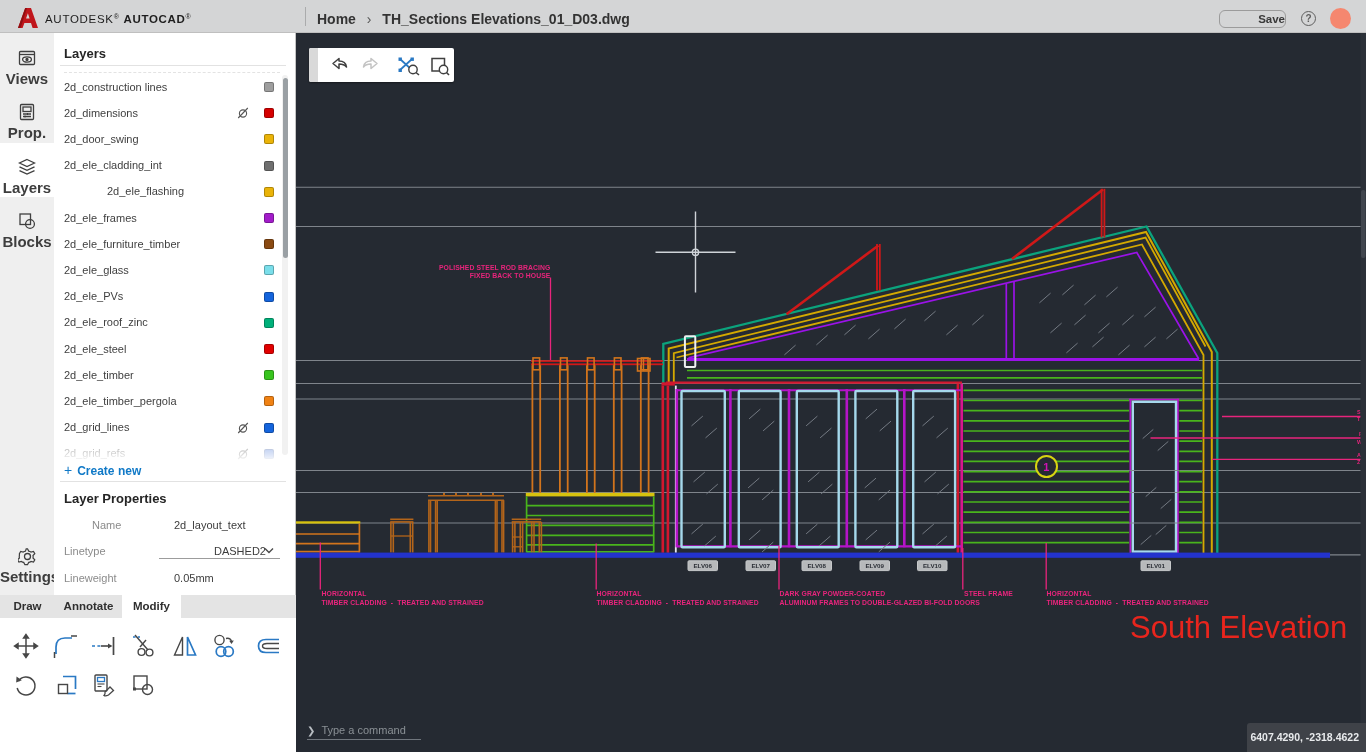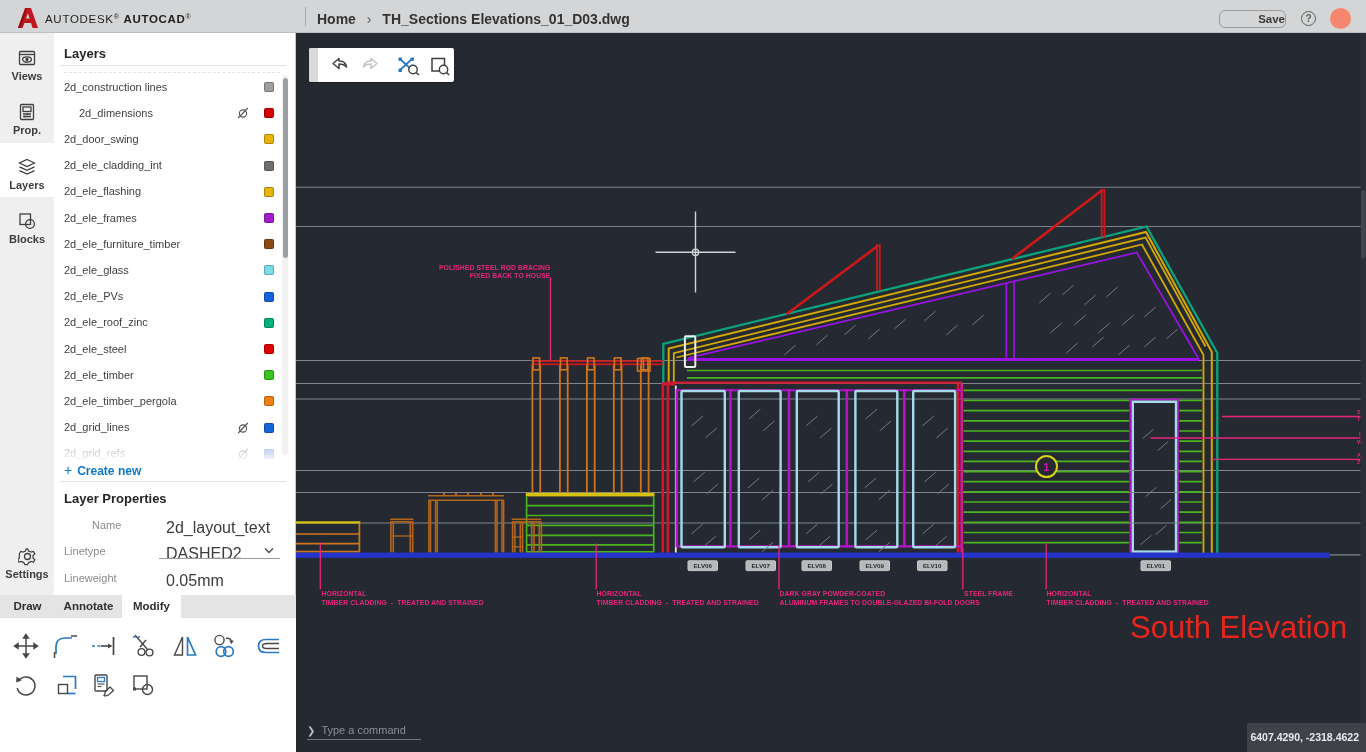--- a/index.html
+++ b/index.html
@@ -19,33 +19,33 @@
     border:1px solid #9b9b9b; border-radius:6px; font-size:11.5px; color:#3a3a3a;
     text-align:right; line-height:16px; font-weight:700; }
   #helpc { position:absolute; left:1301px; top:11px; width:15px; height:15px; border-radius:50%;
     border:1.5px solid #5f5f5f; color:#5f5f5f; font-size:10px; font-weight:700;
     text-align:center; line-height:14px; }
   #avatar { position:absolute; left:1330px; top:8px; width:21px; height:21px;
     border-radius:50%; background:#f5876f; }
   
   #sidebar { position:absolute; left:0; top:33px; width:54px; height:719px; background:#efefef; }
   .sideitem { position:absolute; left:0; width:54px; height:54px; text-align:center; }
-  .sideitem .lbl { position:absolute; left:0; right:0; top:36px; font-size:11px; color:#3d3d3d; font-weight:700;}
+  .sideitem .lbl { position:absolute; left:0; right:0; top:36px; font-size:15px; color:#3d3d3d; font-weight:700;}
   .sideitem svg { position:absolute; left:18px; top:15px; }
   .sideitem.active { background:#ffffff; }
   
   #panel { position:absolute; left:54px; top:33px; width:242px; height:719px;
     background:#ffffff; border-right:1px solid #c4c4c4; }
   .phead { position:absolute; left:10px; font-size:13px; font-weight:700; color:#252525; }
   .divider { position:absolute; left:6px; width:226px; height:1px; background:#e2e2e2; }
   .lrow { position:absolute; left:10px; font-size:11px; color:#3f3f3f; }
   .swatch { position:absolute; left:210px; width:10px; height:10px; border-radius:2px; }
   .offeye { position:absolute; left:183px; width:12px; height:12px; }
   .plabel { position:absolute; left:10px; font-size:11px; color:#8b8b8b; }
-  .pvalue { position:absolute; left:112px; font-size:16px; color:#3c3c3c; }
+  .pvalue { position:absolute; left:120px; font-size:11px; color:#3c3c3c; }
   #createnew { position:absolute; left:10px; top:429px; font-size:12px; color:#1079c7; font-weight:700; }
   #createnew .plus { font-size:14px; font-weight:400; margin-right:5px; }
   
   #tabbar { position:absolute; left:-54px; top:562px; width:296px; height:23px; background:#e4e4e4; }
   #tabbar .tab { position:absolute; top:0; height:23px; font-size:11.5px; color:#2f2f2f;
     line-height:23px; text-align:center; font-weight:700; }
   #tabbar .tab.active { background:#ffffff;text-align:center; }
   #toolgrid { position:absolute; left:-54px; top:585px; width:296px; height:134px; background:#fff; }
   .ticon { position:absolute; width:26px; height:26px; }
   
@@ -124,31 +124,31 @@
 </div>
 
 <div id="panel">
   <div class="phead" style="top:13px;">Layers</div>
   <div style="position:absolute; left:10px; top:39px; width:216px; border-top:1px dashed #e3e3e3;"></div>
   <div class="divider" style="top:32px;"></div>
 
   <div id="rows">
   <div class="lrow" style="top:47.5px;">2d_construction lines</div>
   <div class="swatch" style="top:49.0px; background:#9e9e9e; border:1px solid rgba(0,0,0,.25);"></div>
-  <div class="lrow" style="top:73.7px;margin-left:15px;">2d_dimensions</div>
+  <div class="lrow" style="top:73.7px;">2d_dimensions</div>
   <div class="swatch" style="top:75.2px; background:#d50000; border:1px solid rgba(0,0,0,.25);"></div>
   <svg class="offeye" style="top:74.2px;" viewBox="0 0 12 12" fill="none" stroke="#555" stroke-width="1.1">
         <circle cx="6" cy="6.5" r="3.6"></circle>
         <path d="M1.2 11 L10.8 1"></path>
       </svg>
   <div class="lrow" style="top:99.9px;">2d_door_swing</div>
   <div class="swatch" style="top:101.4px; background:#eab308; border:1px solid rgba(0,0,0,.25);"></div>
   <div class="lrow" style="top:126.1px;">2d_ele_cladding_int</div>
   <div class="swatch" style="top:127.6px; background:#6f6f6f; border:1px solid rgba(0,0,0,.25);"></div>
-  <div class="lrow" style="top:152.3px;">2d_ele_flashing</div>
+  <div class="lrow" style="top:152.3px;margin-left:43px;">2d_ele_flashing</div>
   <div class="swatch" style="top:153.8px; background:#eab308; border:1px solid rgba(0,0,0,.25);"></div>
   <div class="lrow" style="top:178.5px;">2d_ele_frames</div>
   <div class="swatch" style="top:180.0px; background:#a21cc9; border:1px solid rgba(0,0,0,.25);"></div>
   <div class="lrow" style="top:204.7px;">2d_ele_furniture_timber</div>
   <div class="swatch" style="top:206.2px; background:#8a4a12; border:1px solid rgba(0,0,0,.25);"></div>
   <div class="lrow" style="top:230.9px;">2d_ele_glass</div>
   <div class="swatch" style="top:232.4px; background:#7adeea; border:1px solid rgba(0,0,0,.25);"></div>
   <div class="lrow" style="top:257.1px;">2d_ele_PVs</div>
   <div class="swatch" style="top:258.6px; background:#1464dc; border:1px solid rgba(0,0,0,.25);"></div>
   <div class="lrow" style="top:283.3px;">2d_ele_roof_zinc</div>
@@ -174,21 +174,21 @@
   </div>
   <div style="position:absolute; left:228px; top:42px; width:6px; height:380px; background:#f1f1f1; border-radius:3px;"></div>
   <div style="position:absolute; left:229px; top:45px; width:4.5px; height:180px; background:#9aa0a4; border-radius:3px;"></div>
   <div style="position:absolute; left:0px; top:408px; width:228px; height:22px; background:linear-gradient(rgba(255,255,255,0), rgba(255,255,255,1));"></div>
   <div id="createnew"><span class="plus">+</span>Create new</div>
   <div class="divider" style="top:448px;"></div>
   <div class="phead" style="top:458px;">Layer Properties</div>
   <div class="plabel" style="top:486px;margin-left:28px;">Name</div>
   <div class="pvalue" style="top:486px;">2d_layout_text</div>
   <div class="plabel" style="top:512px;">Linetype</div>
-  <div class="pvalue" style="top:512px;">DASHED2</div>
+  <div class="pvalue" style="top:512px;margin-left:40px;">DASHED2</div>
   <svg class="abs" style="left:210px; top:514px;" width="10" height="7" viewBox="0 0 10 7" fill="none" stroke="#4a4a4a" stroke-width="1.4">
       <path d="M1 1.5 L5 5.5 L9 1.5"></path>
     </svg>
   <div style="position:absolute; left:105px; top:524.5px; width:121px; height:1px; background:#9c9c9c;"></div>
   <div class="plabel" style="top:539px;">Lineweight</div>
   <div class="pvalue" style="top:539px;">0.05mm</div>
 
   <div id="tabbar">
     <div class="tab" style="left:0; width:55px;">Draw</div>
     <div class="tab" style="left:55px; width:67px;">Annotate</div>

